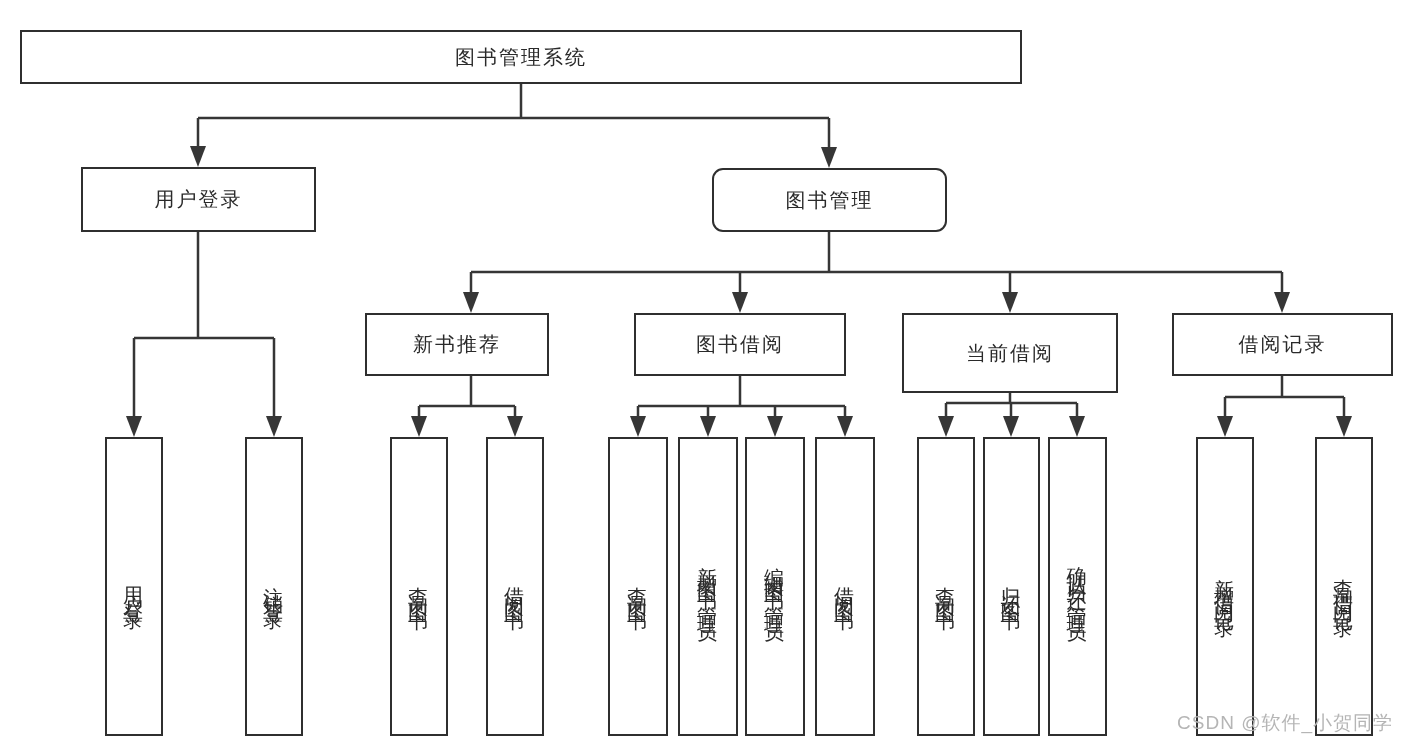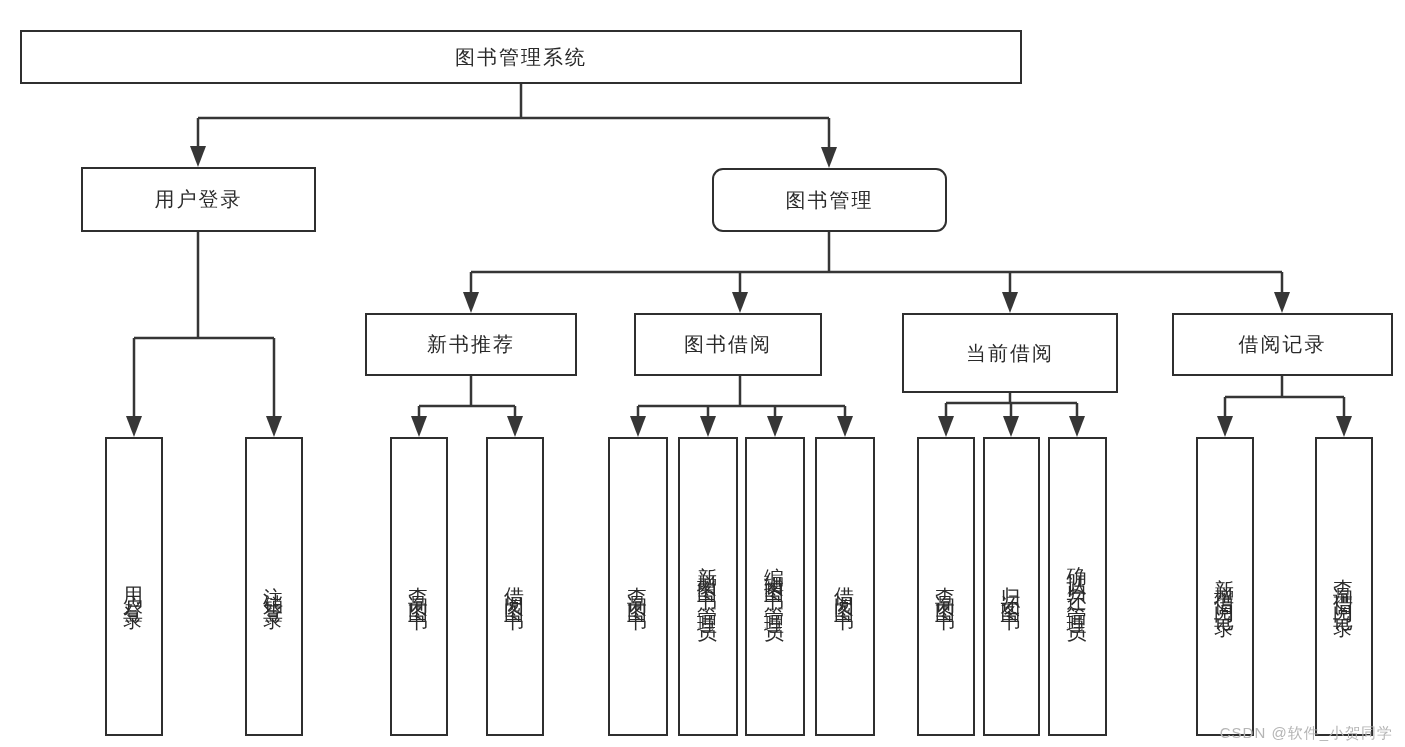--- a/index.html
+++ b/index.html
@@ -53,22 +53,22 @@
     display: flex;
     align-items: center;
     justify-content: center;
     font-size: 20px;
     letter-spacing: 8px;
     color: var(--text);
   }
   .watermark {
     position: absolute;
     right: 12px;
-    bottom: 4px;
-    font-size: 15px;
+    bottom: 11px;
+    font-size: 19px;
     color: var(--watermark);
     letter-spacing: 1px;
     white-space: nowrap;
   }
 </style>
 </head>
 <body>
 
 <div class="canvas">
 
@@ -113,22 +113,22 @@
       <polygon points="1217,416 1233,416 1225,437"></polygon>
       <polygon points="1336,416 1352,416 1344,437"></polygon>
     </g>
   </svg>
 
   <div class="box" style="left:20px; top:14px; width:1002px; height:54px;margin-top:16px;">图书管理系统</div>
 
   <div class="box" style="left:81px; top:167px; width:235px; height:65px;">用户登录</div>
   <div class="box" style="left:712px; top:168px; width:235px; height:64px;border-radius:11px;">图书管理</div>
 
-  <div class="box" style="left:365px; top:313px; width:212px; height:63px;">新书推荐</div>
-  <div class="box" style="left:634px; top:313px; width:188px; height:63px;">图书借阅</div>
+  <div class="box" style="left:365px; top:313px; width:184px; height:63px;">新书推荐</div>
+  <div class="box" style="left:634px; top:313px; width:212px; height:63px;">图书借阅</div>
   <div class="box" style="left:902px; top:313px; width:216px; height:80px;">当前借阅</div>
   <div class="box" style="left:1172px; top:313px; width:221px; height:63px;">借阅记录</div>
 
   <div class="leaf" style="left:105px; width:58px;">用户登录</div>
   <div class="leaf" style="left:245px; width:58px;">注销登录</div>
 
   <div class="leaf" style="left:390px; width:58px;">查询图书</div>
   <div class="leaf" style="left:486px; width:58px;">借阅图书</div>
 
   <div class="leaf" style="left:608px; width:60px;">查询图书</div>

